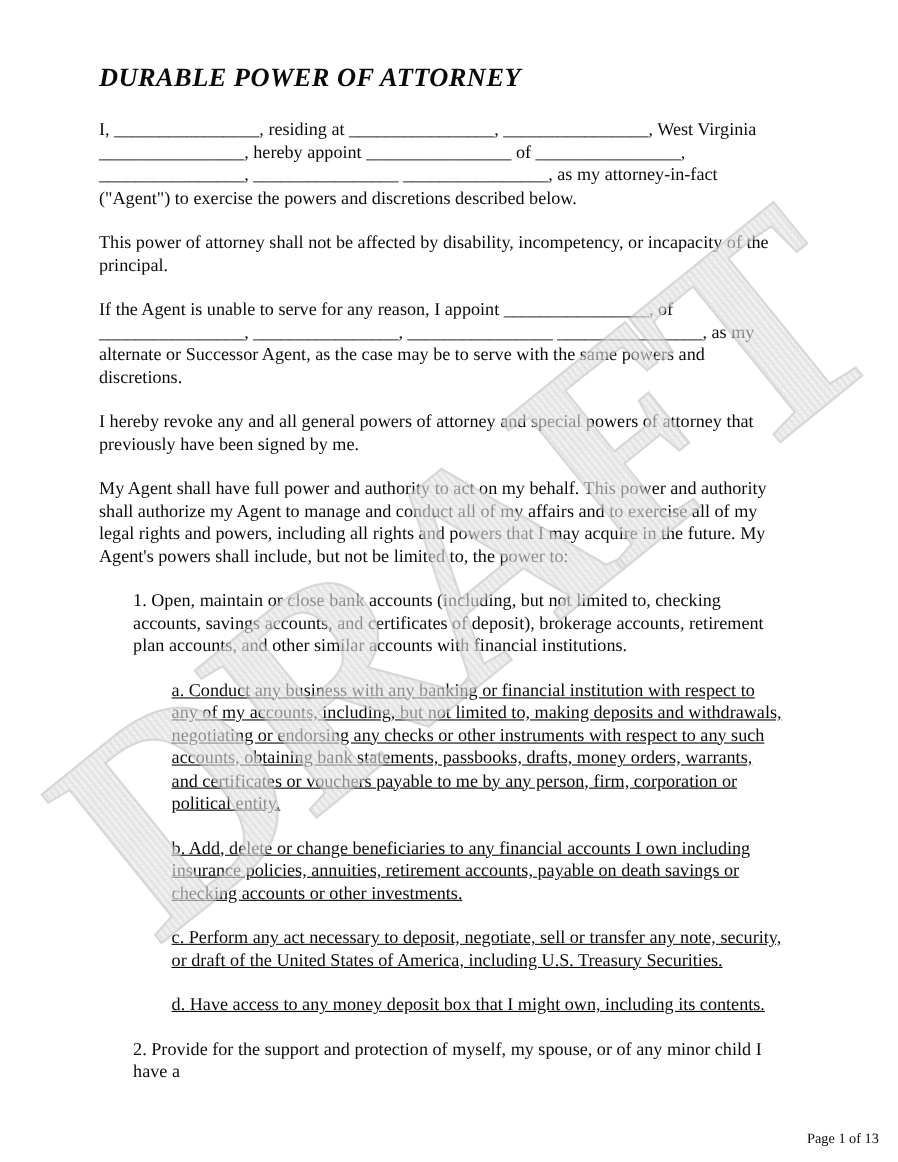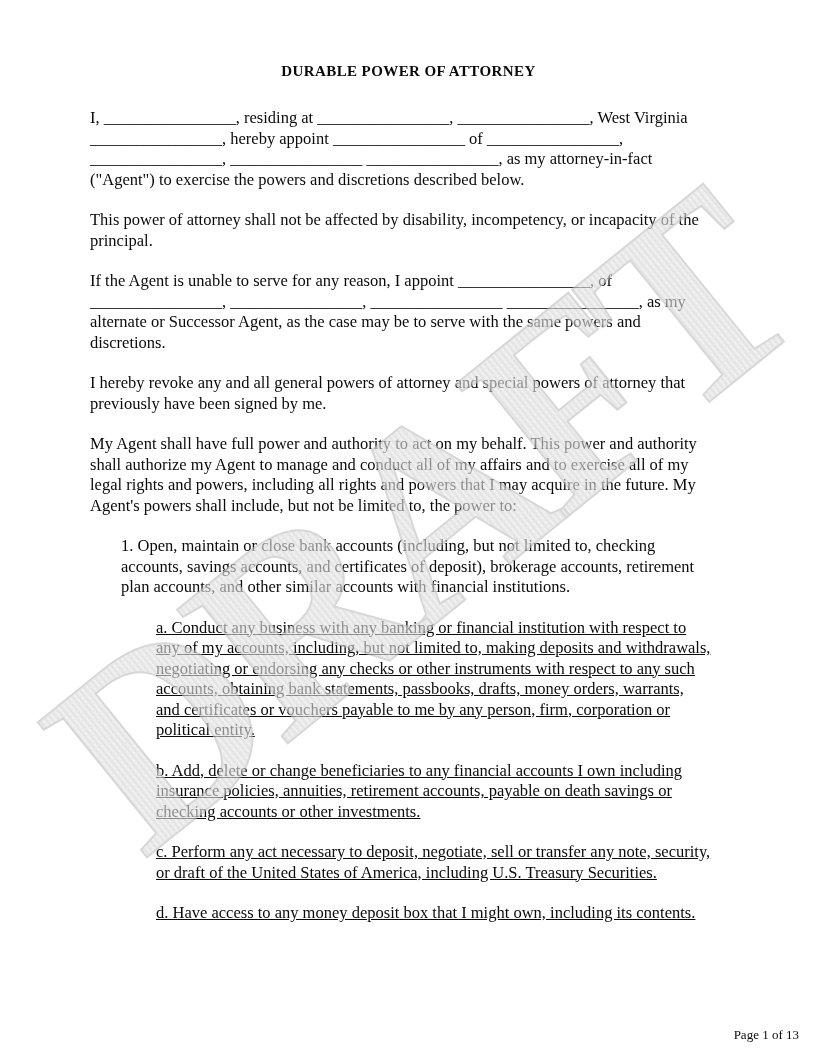--- a/index.html
+++ b/index.html
@@ -20,23 +20,23 @@
     position: absolute;
     left: 90px;
     top: 58px;
     width: 637px;
     font-size: 16.5px;
     line-height: 20.5px;
     z-index: 1;
   }
   .title {
     margin: 0 0 24px 0;
-    text-align: center;
-    font-size: 15px;
+    font-size: 24px;
     font-weight: bold;
+    font-style: italic;
     letter-spacing: 0.4px;
     line-height: 26px;
   }
   .content p {
     margin: 0 16px 20px 0;
     word-break: break-word;
   }
   .l1 { margin-left: 31px !important; margin-right: 2px; }
   .l2 { margin-left: 66px !important; margin-right: 2px; text-decoration: underline; }
   .footer {
@@ -84,20 +84,21 @@
     <p class="l1">1. Open, maintain or close bank accounts (including, but not limited to, checking accounts, savings accounts, and certificates of deposit), brokerage accounts, retirement plan accounts, and other similar accounts with financial institutions.</p>
 
     <p class="l2">a. Conduct any business with any banking or financial institution with respect to any of my accounts, including, but not limited to, making deposits and withdrawals, negotiating or endorsing any checks or other instruments with respect to any such accounts, obtaining bank statements, passbooks, drafts, money orders, warrants, and certificates or vouchers payable to me by any person, firm, corporation or political entity.</p>
 
     <p class="l2">b. Add, delete or change beneficiaries to any financial accounts I own including insurance policies, annuities, retirement accounts, payable on death savings or checking accounts or other investments.</p>
 
     <p class="l2">c. Perform any act necessary to deposit, negotiate, sell or transfer any note, security, or draft of the United States of America, including U.S. Treasury Securities.</p>
 
     <p class="l2">d. Have access to any money deposit box that I might own, including its contents.</p>
 
+    <p class="l1">2. Provide for the support and protection of myself, my spouse, or of any minor child I have a</p>
   </div>
 
   <svg class="watermark" width="1000" height="380" viewBox="0 0 1000 380" aria-hidden="true">
     <defs>
       <pattern id="hatch" width="5" height="5" patternUnits="userSpaceOnUse">
         <rect width="5" height="5" fill="#eaeaea"></rect>
         <rect width="2.5" height="5" fill="#d2d2d2"></rect>
         <rect y="2.5" width="5" height="1" fill="#dcdcdc"></rect>
       </pattern>
     </defs>

